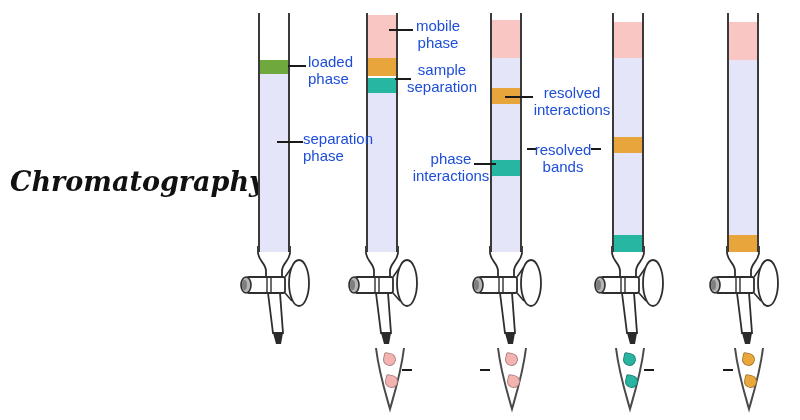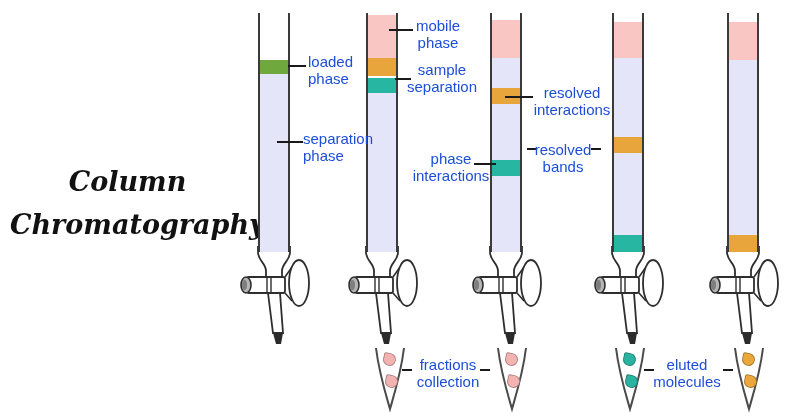--- a/index.html
+++ b/index.html
@@ -18,21 +18,20 @@
   .tube{position:absolute;width:36px;height:70px;top:347px;z-index:2;}
   .drop{position:absolute;width:13px;height:13px;border-radius:2px 50% 50% 50%;
         transform:rotate(12deg);border:1.5px solid rgba(0,0,0,0.28);box-sizing:border-box;z-index:3;}
 </style>
 </head>
 <body>
 
 <div class="canvas">
 
   <div class="title">
-    <div>Column</div>
     <div>Chromatography</div>
   </div>
 
   <div class="column" style="left: 258px; border-color: rgb(58, 58, 58);">
     <div class="band" style="top: 47px; height: 14px; background-color: rgb(111, 169, 62);"></div>
     <div class="band" style="top: 61px; height: 178px; background-color: rgb(228, 229, 248);"></div>
   </div>
 
   <div class="column" style="left: 366px; border-color: rgb(58, 58, 58);">
     <div class="band" style="top: 2px; height: 43px; background-color: rgb(249, 198, 195);"></div>
@@ -146,24 +145,20 @@
   <div class="lbl center" style="left:407px;top:17px;width:62px">mobile
 phase</div>
   <div class="lbl center" style="left:407px;top:61px;width:70px">sample
 separation</div>
   <div class="lbl center" style="left:533px;top:84px;width:78px">resolved
 interactions</div>
   <div class="lbl center" style="left:412px;top:150px;width:78px">phase
 interactions</div>
   <div class="lbl center" style="left:523px;top:141px;width:80px">resolved
 bands</div>
-  <div class="lbl center" style="left:408px;top:356px;width:80px">fractions
-collection</div>
-  <div class="lbl center" style="left:647px;top:356px;width:80px">eluted
-molecules</div>
 
   <div class="conn" style="left:288px;top:65px;width:18px"></div>
   <div class="conn" style="left:277px;top:141px;width:26px"></div>
   <div class="conn" style="left:389px;top:29px;width:24px"></div>
   <div class="conn" style="left:395px;top:78px;width:16px"></div>
   <div class="conn" style="left:505px;top:96px;width:28px"></div>
   <div class="conn" style="left:474px;top:163px;width:22px"></div>
   <div class="conn" style="left:527px;top:148px;width:10px"></div>
   <div class="conn" style="left:591px;top:148px;width:10px"></div>
   <div class="conn" style="left:402px;top:369px;width:10px"></div>

